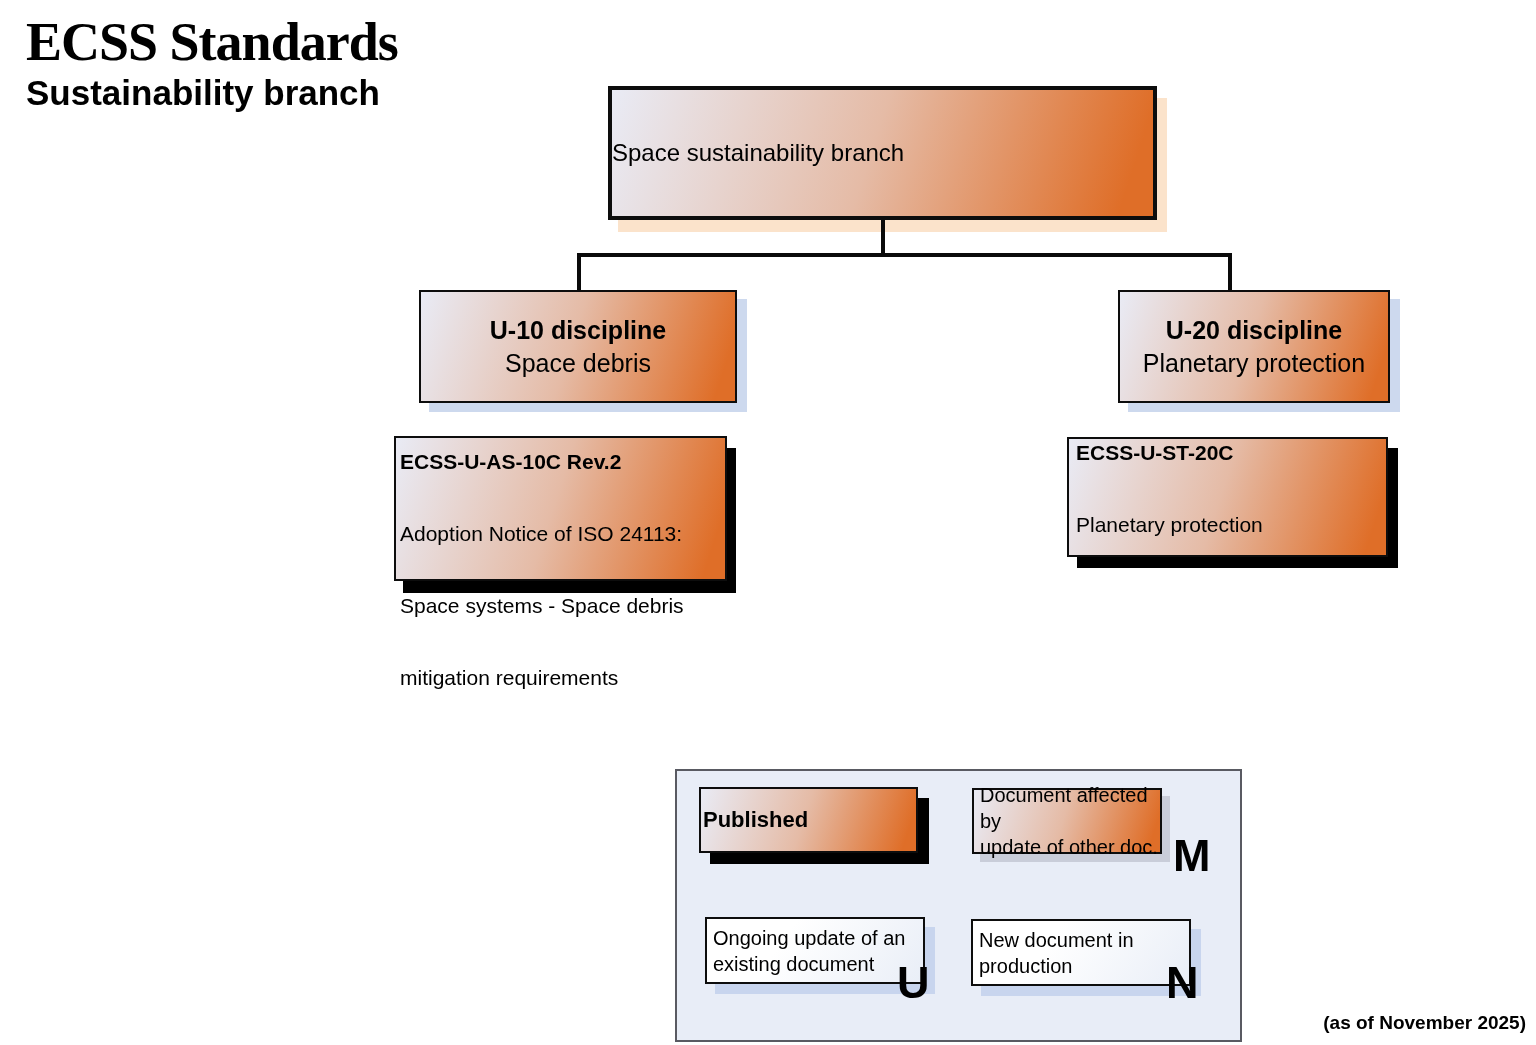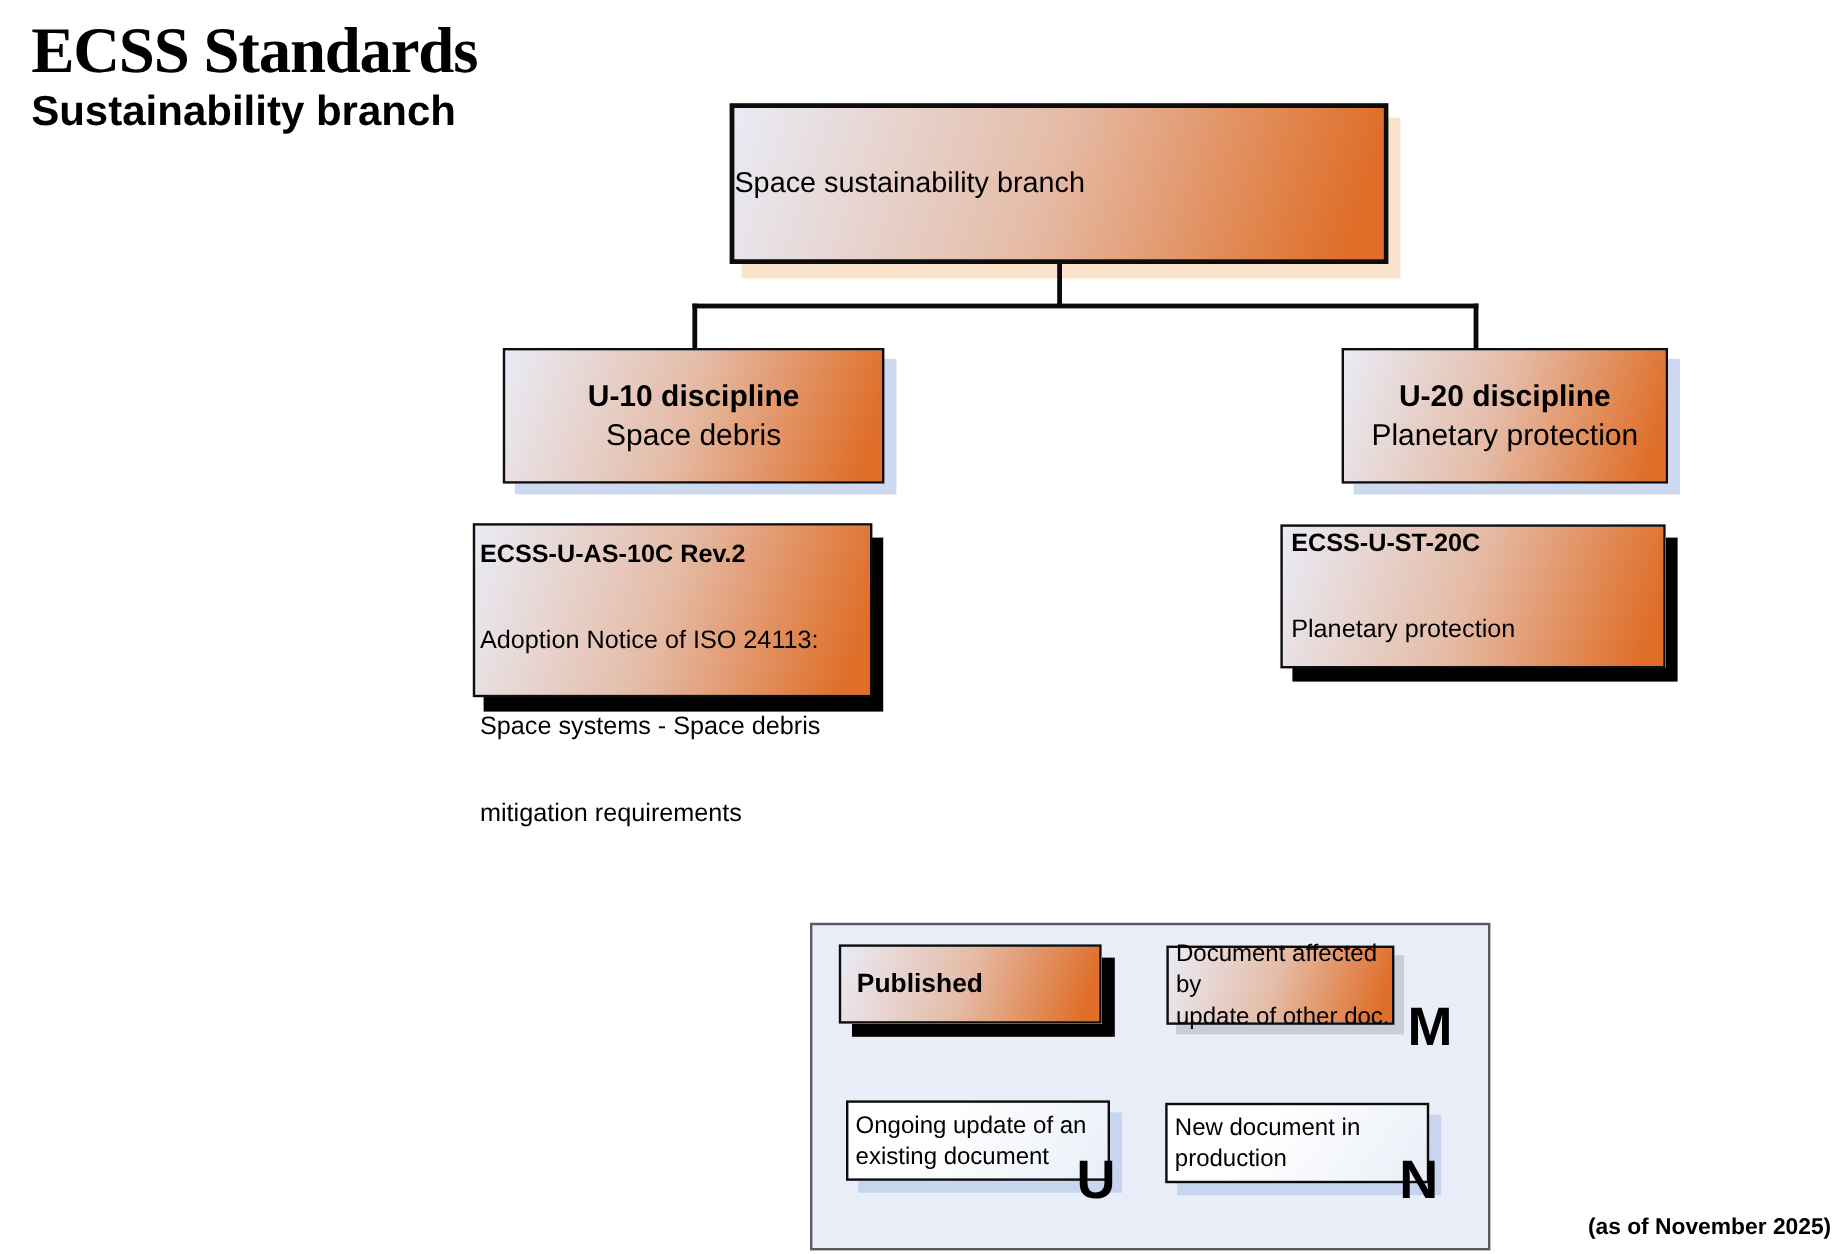--- a/index.html
+++ b/index.html
@@ -65,21 +65,21 @@
   }
   .legend-box {
     box-sizing:border-box; border:2px solid #0d0d0d;
     font-size:20px; line-height:26px;
     display:flex; flex-direction:column; justify-content:center;
     padding-left:6px;
   }
   .lg-published {
     left:699px; top:787px; width:219px; height:66px;
     box-shadow:11px 11px 0 #000000;
-    font-size:22px; font-weight:bold; padding-left:13px;
+    font-size:22px; font-weight:bold; padding-left:2px;
   }
   .lg-affected {
     left:972px; top:788px; width:190px; height:66px;
     box-shadow:8px 8px 0 #c9cdd9;
   }
   .lg-ongoing {
     left:705px; top:917px; width:220px; height:67px;
     box-shadow:10px 10px 0 #c8d5ee;
   }
   .lg-new {

